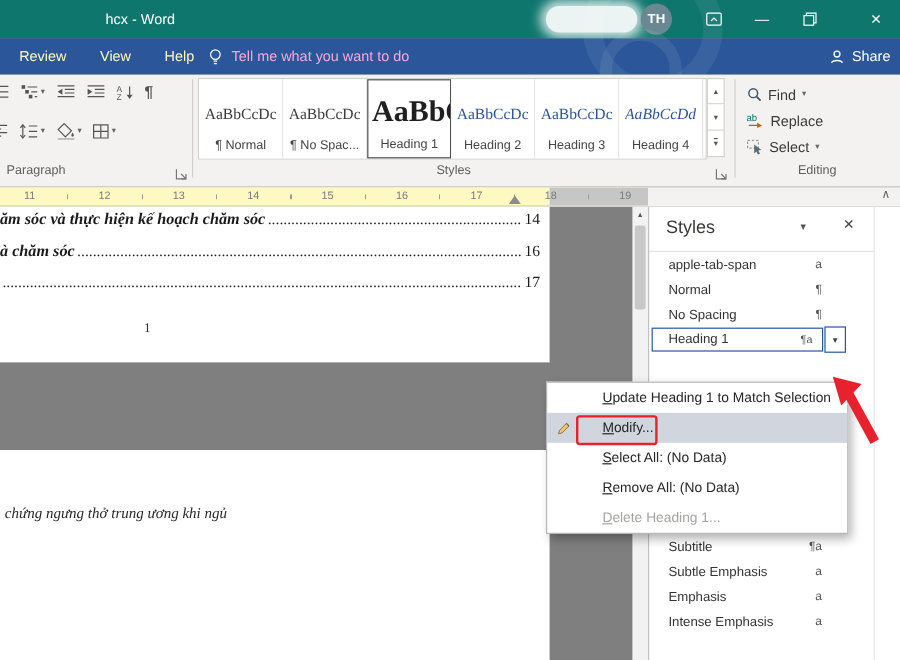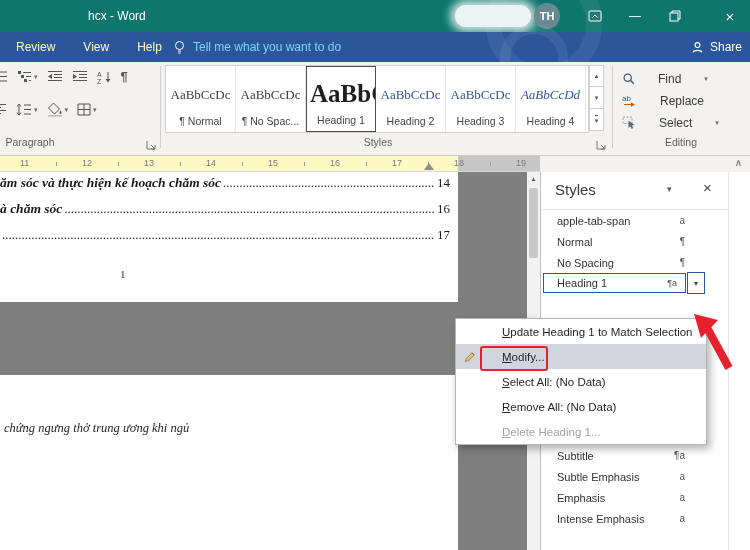--- a/index.html
+++ b/index.html
@@ -9,21 +9,21 @@
   
   .titlebar{position:absolute;left:0;top:0;right:0;height:32px;background:#0f766e;color:#fff;z-index:5;}
   .tb-title{position:absolute;left:88px;top:0;line-height:32px;font-size:12px;color:#fff;}
   .redacted{position:absolute;left:455px;top:5px;width:76px;height:22px;background:#fff;border-radius:11px;box-shadow:0 0 9px 5px rgba(255,255,255,.85);opacity:.92;}
   .avatar{position:absolute;left:534px;top:3px;width:26px;height:26px;border-radius:50%;background:#6a8794;color:#fff;font-size:11px;font-weight:bold;display:flex;align-items:center;justify-content:center;}
   .wb{position:absolute;top:0;width:40px;height:32px;display:flex;align-items:center;justify-content:center;color:#fff;font-size:12px;cursor:default;}
   
   .menubar{position:absolute;left:0;top:32px;right:0;height:30px;background:#2b579a;z-index:5;}
   .tabs{position:absolute;left:2px;top:0;display:flex;}
   .tab{padding:0 14px;height:30px;line-height:30px;font-size:12px;color:#fef9c3;}
-  .tellme{position:absolute;left:163px;top:0;height:30px;display:flex;align-items:center;gap:7px;color:#7dd3fc;font-size:12px;padding:0 10px;}
+  .tellme{position:absolute;left:163px;top:0;height:30px;display:flex;align-items:center;gap:7px;color:#f9a8d4;font-size:12px;padding:0 10px;}
   .share{position:absolute;right:8px;top:0;height:30px;display:flex;align-items:center;gap:6px;color:#fff;font-size:12px;}
   .topdeco{position:absolute;left:0;top:0;right:0;height:62px;overflow:hidden;pointer-events:none;z-index:6;}
   .circ{position:absolute;border-radius:50%;}
   
   .ribbon{position:absolute;left:0;top:62px;right:0;height:93px;background:#f3f2f1;border-bottom:1px solid #d2d0ce;z-index:4;}
   .gsep{position:absolute;top:4px;height:82px;width:1px;background:#d2d0ce;}
   .glabel{position:absolute;top:74px;height:18px;font-size:10.5px;color:#605e5c;text-align:center;}
   .launcher{position:absolute;top:78px;cursor:default;}
   .pgroup{position:absolute;left:-8px;top:0;width:170px;height:72px;overflow:hidden;}
   .icorow{position:absolute;left:0;display:flex;align-items:center;gap:9px;}
@@ -37,21 +37,21 @@
   .gname{font-size:10.5px;color:#444;white-space:nowrap;}
   .gcell.sel{border:1px solid #4f4f4f;}
   .gcell.sel .gprev{font-size:25px;font-weight:600;color:#1f1f1f;justify-content:flex-start;align-self:flex-start;padding-left:3px;}
   .gprev.h2c{color:#2f5496;}
   .gprev.h4c{color:#2f5496;font-style:italic;}
   .gscroll{position:absolute;left:589px;top:3px;width:15px;}
   .gsbtn{box-sizing:border-box;width:15px;height:22px;border:1px solid #d2d0ce;border-top:none;background:#fff;display:flex;align-items:center;justify-content:center;font-size:7px;color:#555;}
   .gsbtn:first-child{border-top:1px solid #d2d0ce;}
   .gsbtn .bar{border-top:1px solid #555;padding-top:1px;font-size:7px;line-height:1;}
   
-  .edbtn{position:absolute;left:622px;height:21px;display:flex;align-items:center;gap:23px;font-size:12px;color:#3b3b3b;justify-content:space-between;}
+  .edbtn{position:absolute;left:622px;height:21px;display:flex;align-items:center;gap:5px;font-size:12px;color:#3b3b3b;justify-content:space-between;}
   
   .rulerrow{position:absolute;left:0;top:156px;right:0;height:16px;background:#f3f2f1;z-index:3;}
   .rstrip{position:absolute;left:0;top:0;width:540px;height:16px;background:#fef9c3;overflow:hidden;border-bottom:1px solid #d8d8d8;box-sizing:border-box;}
   .rgray{position:absolute;left:458px;top:0;width:82px;height:16px;background:#c6c6c6;}
   .ticks{position:absolute;left:0;top:6px;width:540px;height:4px;background:repeating-linear-gradient(to right,transparent 0 61px,#9c9c9c 61px 62px);background-position:-5px 0;}
   .rnum{position:absolute;top:2px;font-size:9px;color:#7a7a7a;}
   .rindent{position:absolute;left:424px;bottom:1px;width:0;height:0;border-left:5px solid transparent;border-right:5px solid transparent;border-bottom:7px solid #8c8c8c;}
   .collapse{position:absolute;right:8px;top:1px;font-size:10px;color:#666;}
   
   .workspace{position:absolute;left:0;top:172px;right:0;bottom:0;background:#7f7f7f;}

